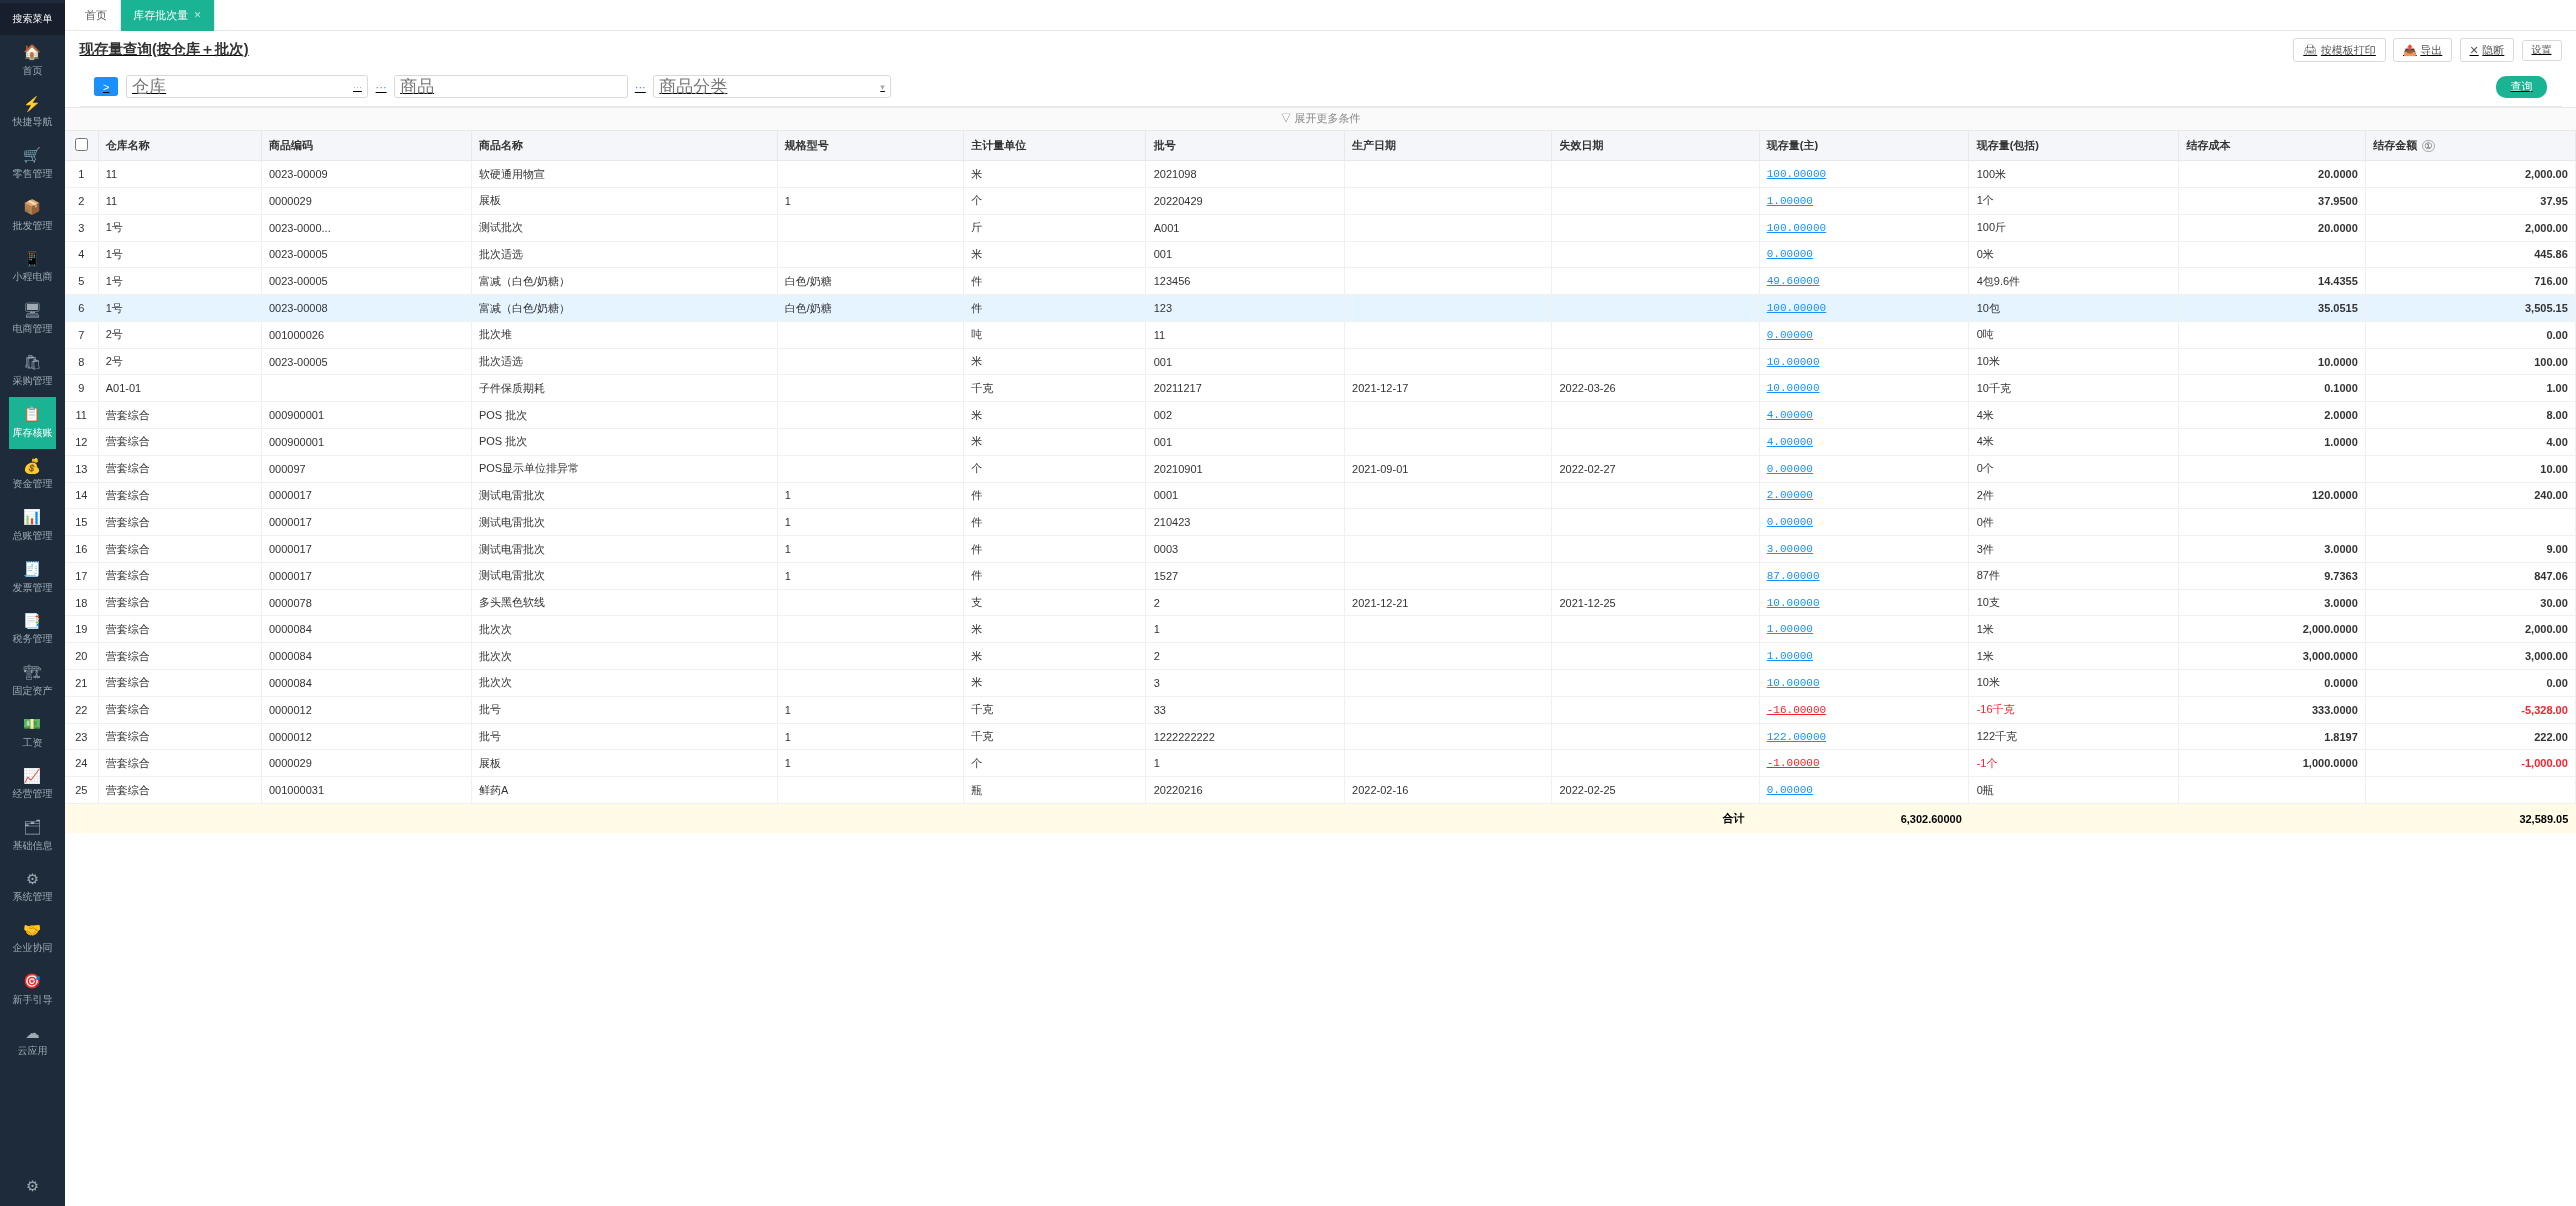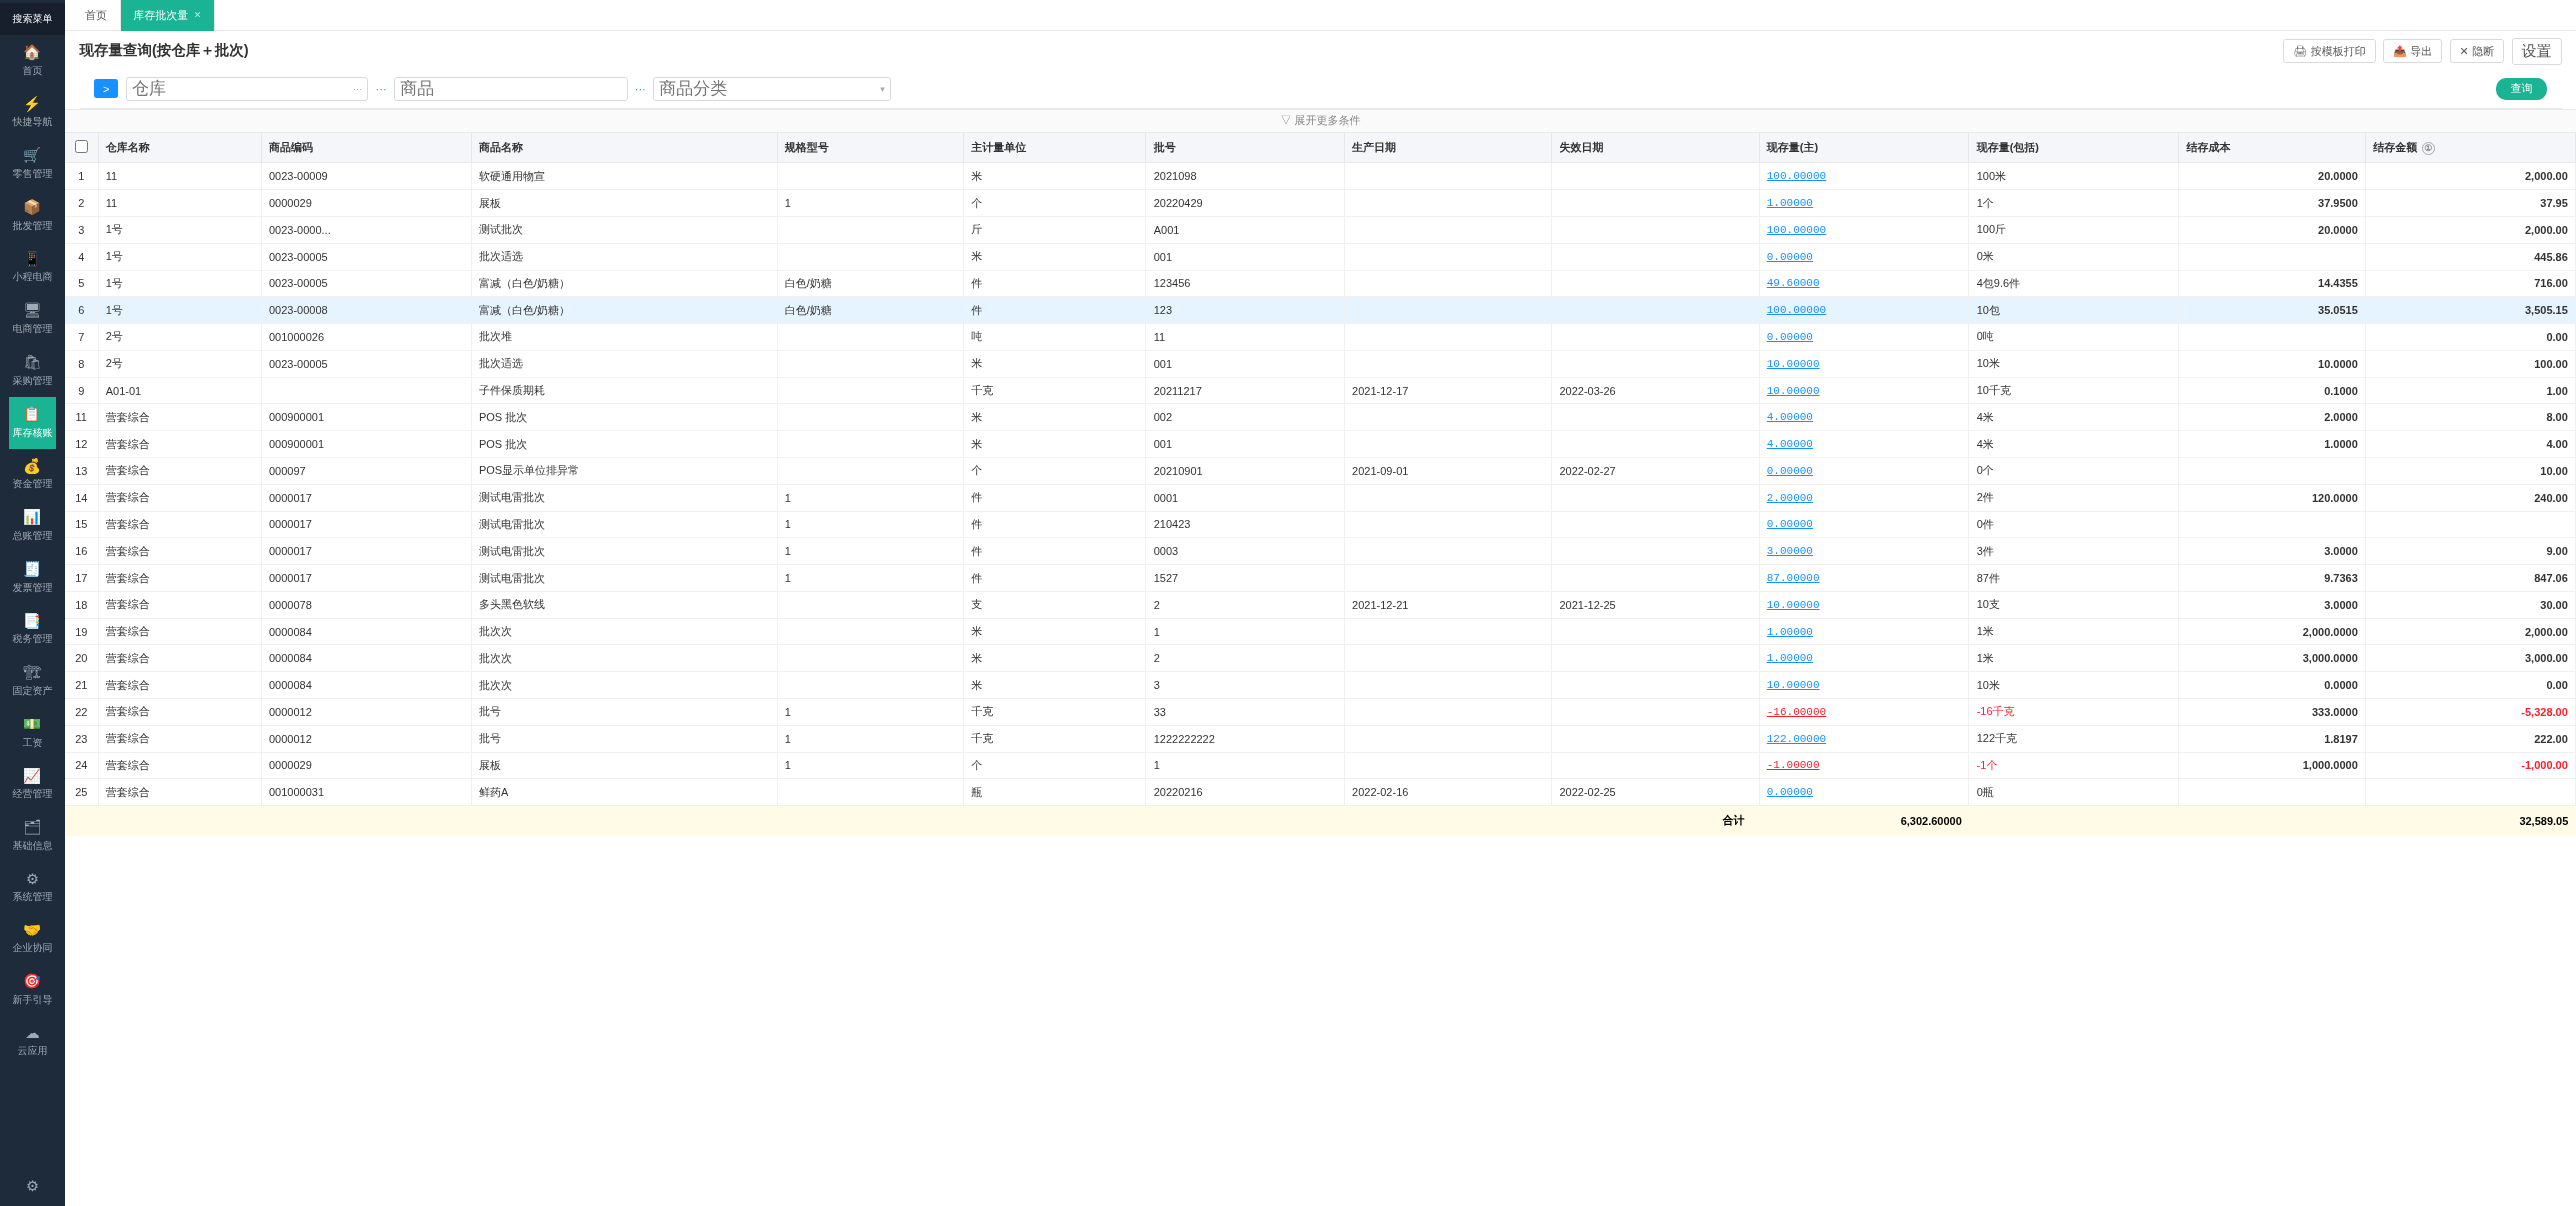--- a/index.html
+++ b/index.html
@@ -90,20 +90,21 @@
       cursor: pointer;
       opacity: 0.7;
     }
 
     
     .page-header {
       background: #fff;
       padding: 7.2px 14.5px 0 14.5px;
       border-bottom: 0.9px solid #e8e8e8;
       flex-shrink: 0;
+      text-decoration: underline;
     }
     .page-title {
       font-size: 14.5px;
       color: #333;
       font-weight: bold;
       margin-bottom: 7.2px;
     }
 
     
     .filter-bar {
@@ -268,21 +269,21 @@
       color: #888;
       font-size: 9px;
       cursor: pointer;
       margin-left: 1.8px;
     }
 
     .settings-btn {
       border: 0.9px solid #d9d9d9;
       background: #fff;
       padding: 2.7px 9px;
-      font-size: 15px;
+      font-size: 10px;
       cursor: pointer;
       border-radius: 2.7px;
       color: #555;
       text-align: right;
     }
     .search-btn {
       background: #1ab394;
       color: #fff;
       border: none;
       padding: 3.6px 14.5px;

